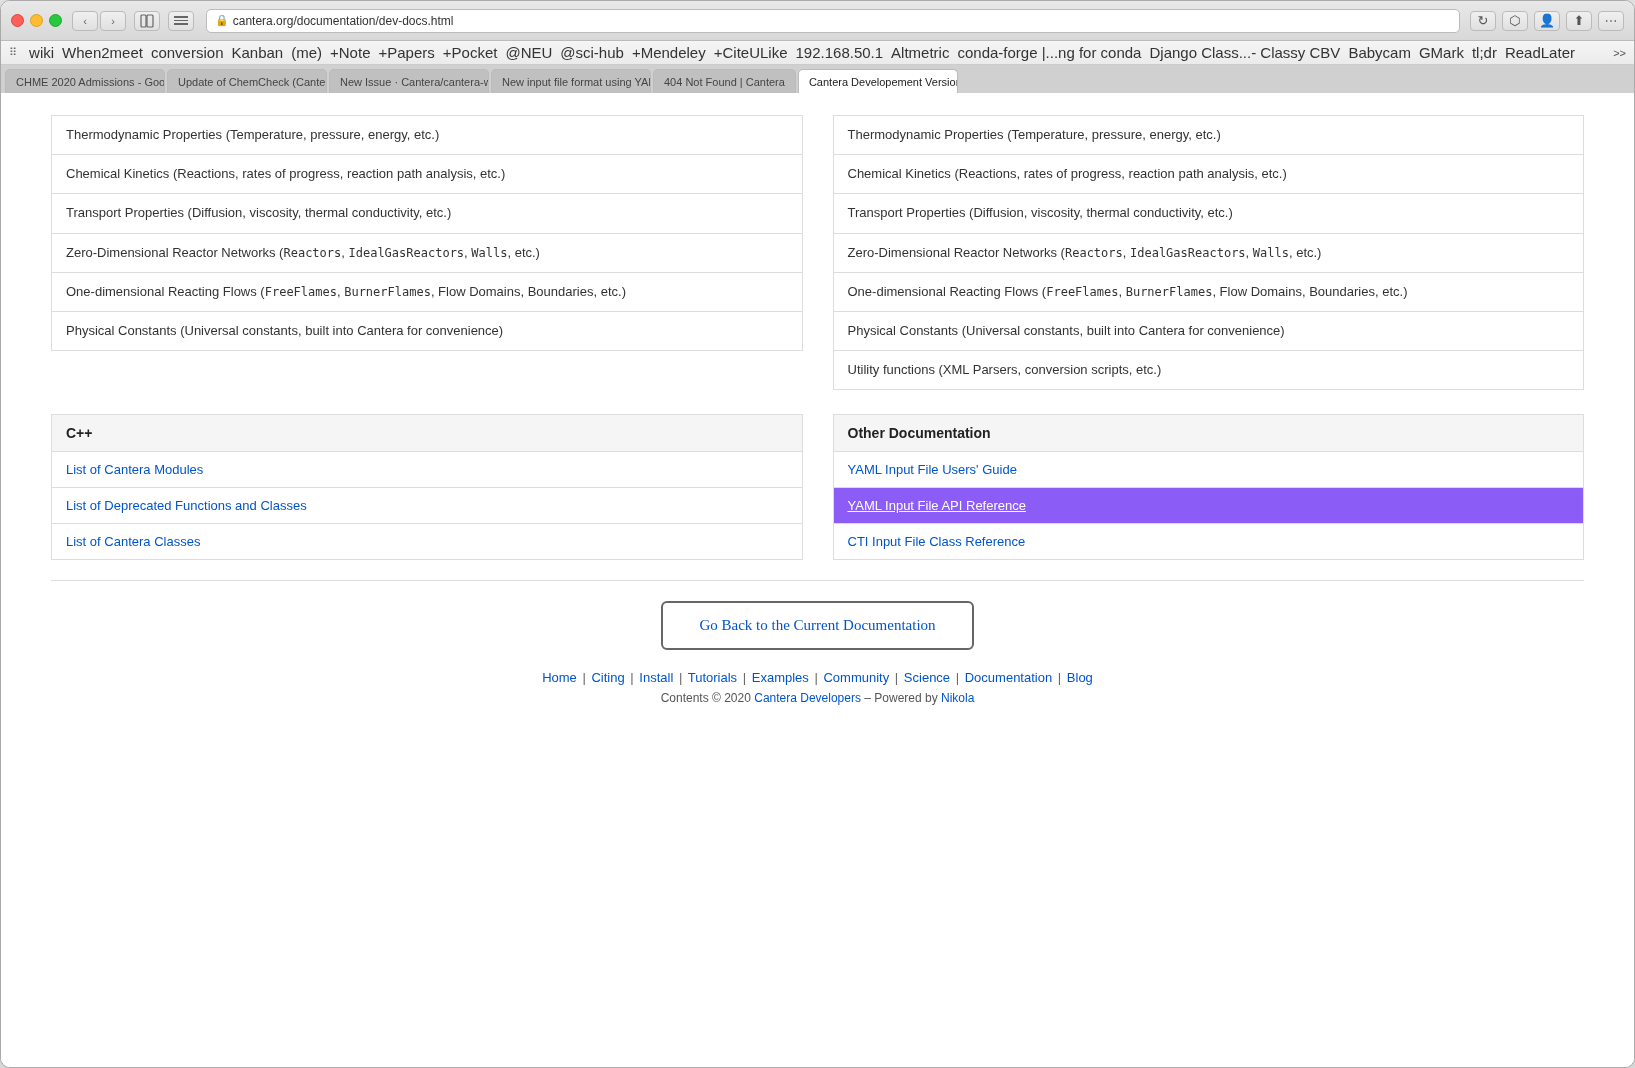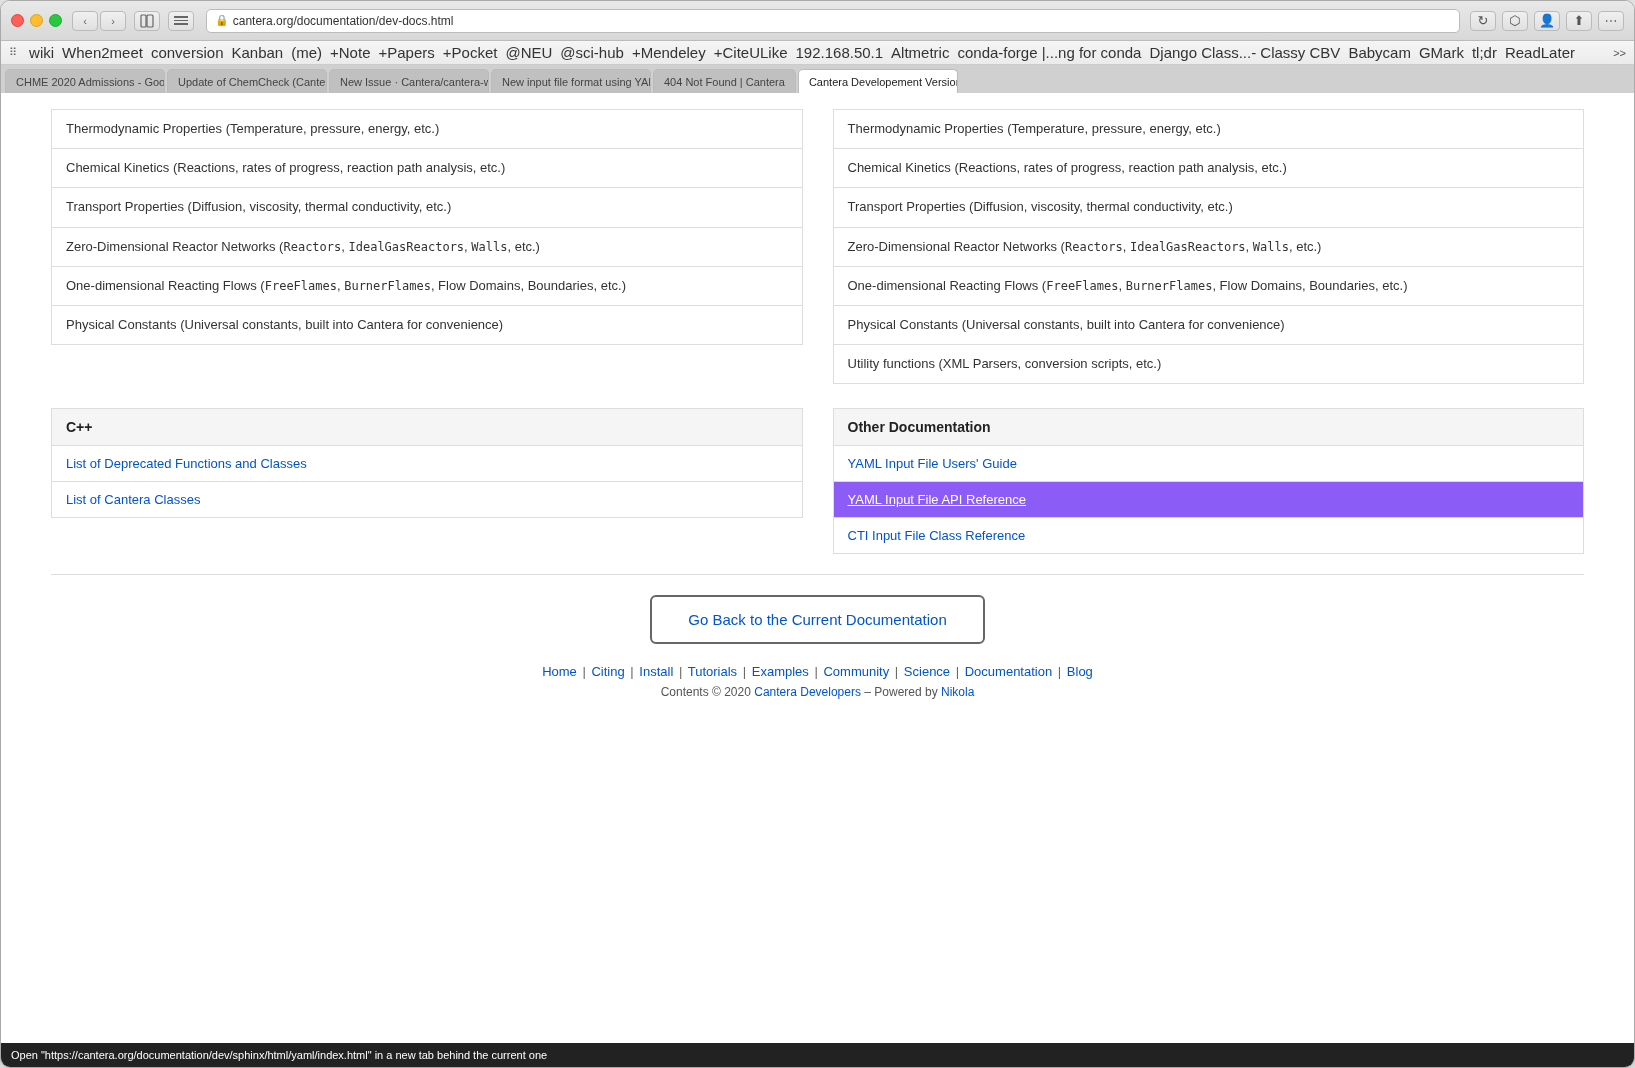--- a/index.html
+++ b/index.html
@@ -206,20 +206,21 @@
       padding: 16px 50px 20px 50px;
       position: relative;
     }
 
     
     .doc-grid {
       display: grid;
       grid-template-columns: 1fr 1fr;
       gap: 0 30px;
       margin-bottom: 24px;
+      margin-top: 6px;
     }
 
     .doc-column {
       display: flex;
       flex-direction: column;
     }
 
     .doc-entry {
       border: 1px solid #ddd;
       padding: 10px 14px;
@@ -287,20 +288,21 @@
     }
     .go-back-btn {
       border: 2px solid #666;
       border-radius: 6px;
       padding: 14px 36px;
       font-size: 15px;
       color: #0055cc;
       background: white;
       cursor: pointer;
       font-weight: 500;
+      font-family: Liberation Serif, serif;
     }
 
     
     .footer-links {
       text-align: center;
       margin: 10px 0 6px 0;
       font-size: 13px;
     }
     .footer-links a {
       color: #0055cc;
@@ -443,20 +445,21 @@
         <div class="doc-entry">One-dimensional Reacting Flows (<code>FreeFlames</code>, <code>BurnerFlames</code>, Flow Domains, Boundaries, etc.)</div>
         <div class="doc-entry">Physical Constants (Universal constants, built into Cantera for convenience)</div>
         <div class="doc-entry">Utility functions (XML Parsers, conversion scripts, etc.)</div>
       </div>
     </div>
 
     <div class="section-grid">
 
       <div class="section-col">
         <div class="section-header">C++</div>
+        <div class="section-link"><a href="#">List of Cantera Modules</a></div>
         <div class="section-link"><a href="#">List of Deprecated Functions and Classes</a></div>
         <div class="section-link"><a href="#">List of Cantera Classes</a></div>
       </div>
 
       <div class="section-col">
         <div class="section-header">Other Documentation</div>
         <div class="section-link"><a href="#">YAML Input File Users' Guide</a></div>
         <div class="section-link highlighted"><a href="#">YAML Input File API Reference</a></div>
         <div class="section-link"><a href="#">CTI Input File Class Reference</a></div>
       </div>
@@ -487,17 +490,14 @@
       <span class="footer-sep">|</span>
       <a href="#">Blog</a>
     </div>
 
     <div class="footer-copyright">
       Contents © 2020 <a href="#">Cantera Developers</a> – Powered by <a href="#">Nikola</a>
     </div>
 
   </div>
 
-  <div class="status-bar">
-    <span>Open "https://cantera.org/documentation/dev/sphinx/html/yaml/index.html" in a new tab behind the current one</span>
-  </div>
 
 </div>
 
 </body></html>

